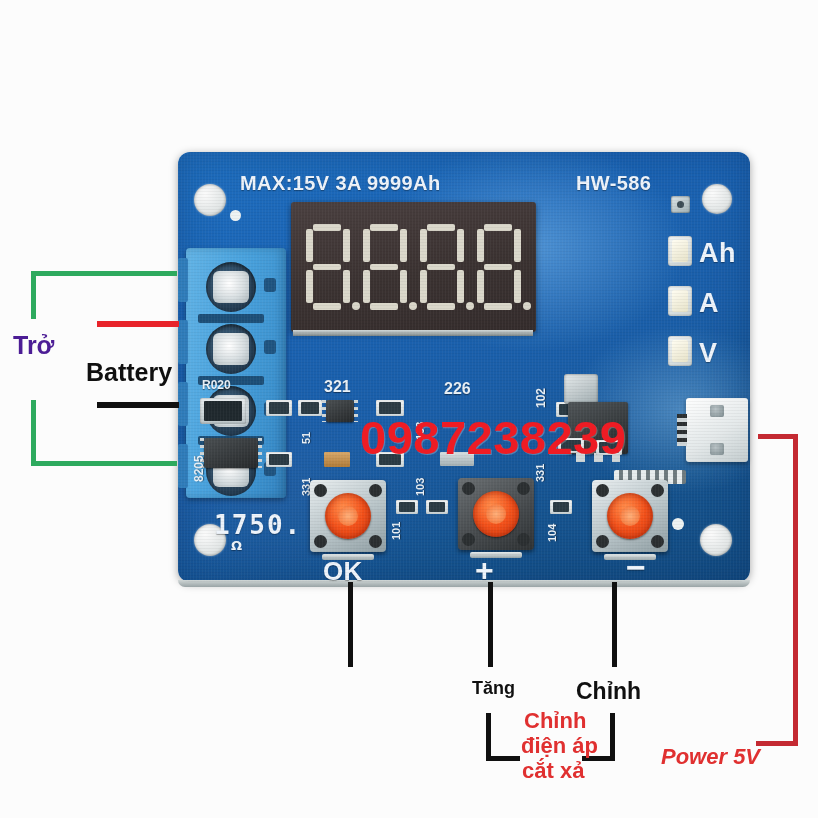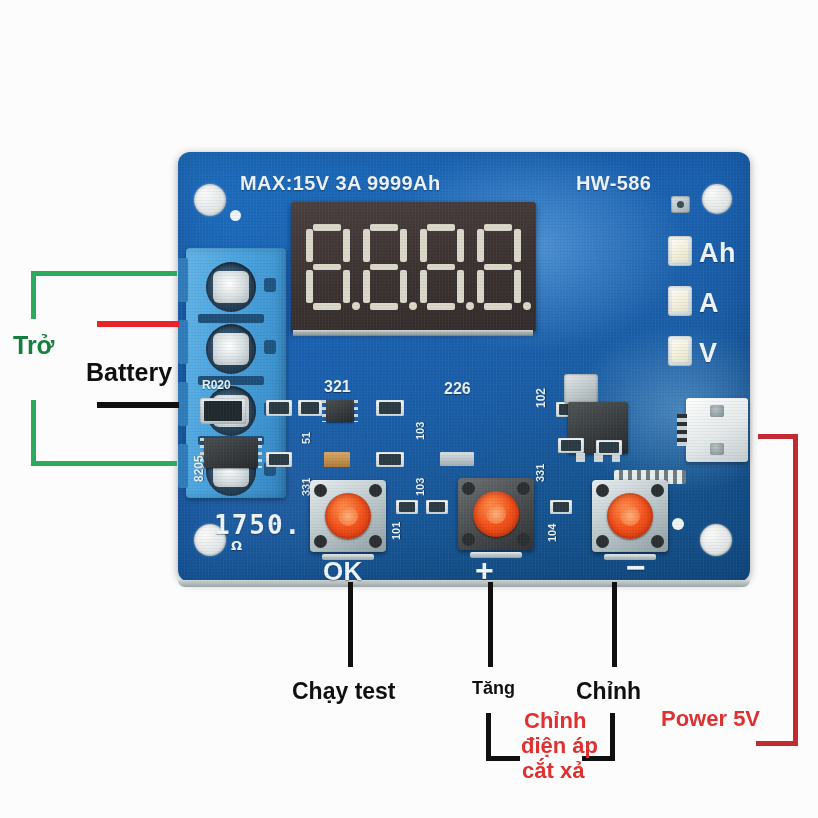--- a/index.html
+++ b/index.html
@@ -161,21 +161,21 @@
   .reg{position:absolute;left:390px;top:250px;width:60px;height:52px;border-radius:2px;
     background:linear-gradient(155deg,#4f5457,#25292b);box-shadow:0 1px 3px rgba(0,0,0,.5);}
   .reg:after{content:"";position:absolute;left:8px;bottom:-8px;width:44px;height:9px;
     background:repeating-linear-gradient(90deg,#cfd6d8 0 9px,transparent 9px 18px);}
   .trim{position:absolute;left:386px;top:222px;width:34px;height:30px;border-radius:3px;
     background:linear-gradient(150deg,#e6ebec,#9fabaf);box-shadow:inset 0 0 3px rgba(0,0,0,.45);}
   .hdr{position:absolute;left:436px;top:318px;width:72px;height:14px;border-radius:2px;
     background:repeating-linear-gradient(90deg,#e8edee 0 5px,#6f7b7f 5px 9px);}
   .ann{position:absolute;white-space:nowrap;font-weight:bold;}
   .ann-black{color:#101010;}
-  .ann-green{color:#15803d;}
+  .ann-green{color:#4c1d95;}
   .ann-red{color:#e03030;}
   .line{position:absolute;}
   .l-green{background:#2eaa5e;}
   .l-black{background:#101010;}
   .l-red{background:#e8232a;}
   .l-redbr{background:#c42a32;}
 
   .phone{position:absolute;left:360px;top:410px;font-size:47px;font-weight:bold;color:#ee1c24;
     letter-spacing:.5px;text-shadow:1px 1px 0 rgba(255,255,255,.25);
     font-family:"Liberation Sans", sans-serif;}
@@ -358,47 +358,47 @@
       <span class="tab t2"></span>
     </div>
 
     <div class="silk silk-ok">OK</div>
     <div class="silk silk-plus">+</div>
     <div class="silk silk-minus">−</div>
     <div class="silk silk-ohmv">1750.</div>
     <div class="silk silk-ohm">Ω</div>
   </div>
 
+  <div class="phone">0987238239</div>
 
   <div class="line l-green" style="left:31px;top:271px;width:146px;height:5px;"></div>
   <div class="line l-green" style="left:31px;top:271px;width:5px;height:48px;"></div>
   <div class="line l-green" style="left:31px;top:400px;width:5px;height:65px;"></div>
   <div class="line l-green" style="left:31px;top:461px;width:146px;height:5px;"></div>
   <div class="ann ann-green" style="left:13px;top:331px;font-size:25px;">Trở</div>
 
   <div class="line l-red" style="left:97px;top:321px;width:82px;height:6px;"></div>
   <div class="line l-black" style="left:97px;top:402px;width:82px;height:6px;"></div>
   <div class="ann ann-black" style="left:86px;top:358px;font-size:25px;">Battery</div>
 
   <div class="line l-black" style="left:348px;top:582px;width:5px;height:85px;"></div>
-  <div class="ann ann-black" style="left:292px;top:678px;font-size:23px;">Chạy test</div>
 
   <div class="line l-black" style="left:488px;top:582px;width:5px;height:85px;"></div>
   <div class="ann ann-black" style="left:472px;top:678px;font-size:18px;">Tăng</div>
 
   <div class="line l-black" style="left:612px;top:582px;width:5px;height:85px;"></div>
   <div class="ann ann-black" style="left:576px;top:678px;font-size:23px;">Chỉnh</div>
 
   <div class="line l-black" style="left:486px;top:713px;width:5px;height:48px;"></div>
   <div class="line l-black" style="left:486px;top:756px;width:34px;height:5px;"></div>
   <div class="line l-black" style="left:610px;top:713px;width:5px;height:48px;"></div>
   <div class="line l-black" style="left:582px;top:756px;width:33px;height:5px;"></div>
 
   <div class="ann ann-red" style="left:524px;top:708px;font-size:22px;">Chỉnh</div>
   <div class="ann ann-red" style="left:521px;top:733px;font-size:22px;">điện áp</div>
   <div class="ann ann-red" style="left:522px;top:758px;font-size:22px;">cắt xả</div>
 
   <div class="line l-redbr" style="left:758px;top:434px;width:40px;height:5px;"></div>
   <div class="line l-redbr" style="left:793px;top:434px;width:5px;height:312px;"></div>
   <div class="line l-redbr" style="left:756px;top:741px;width:42px;height:5px;"></div>
-  <div class="ann ann-red" style="left:661px;top:706px;font-size:22px;">Power 5V</div>
+  <div class="ann ann-red" style="left:661px;top:744px;font-size:22px;font-style:italic;">Power 5V</div>
 
 </div>
 
 </body></html>

